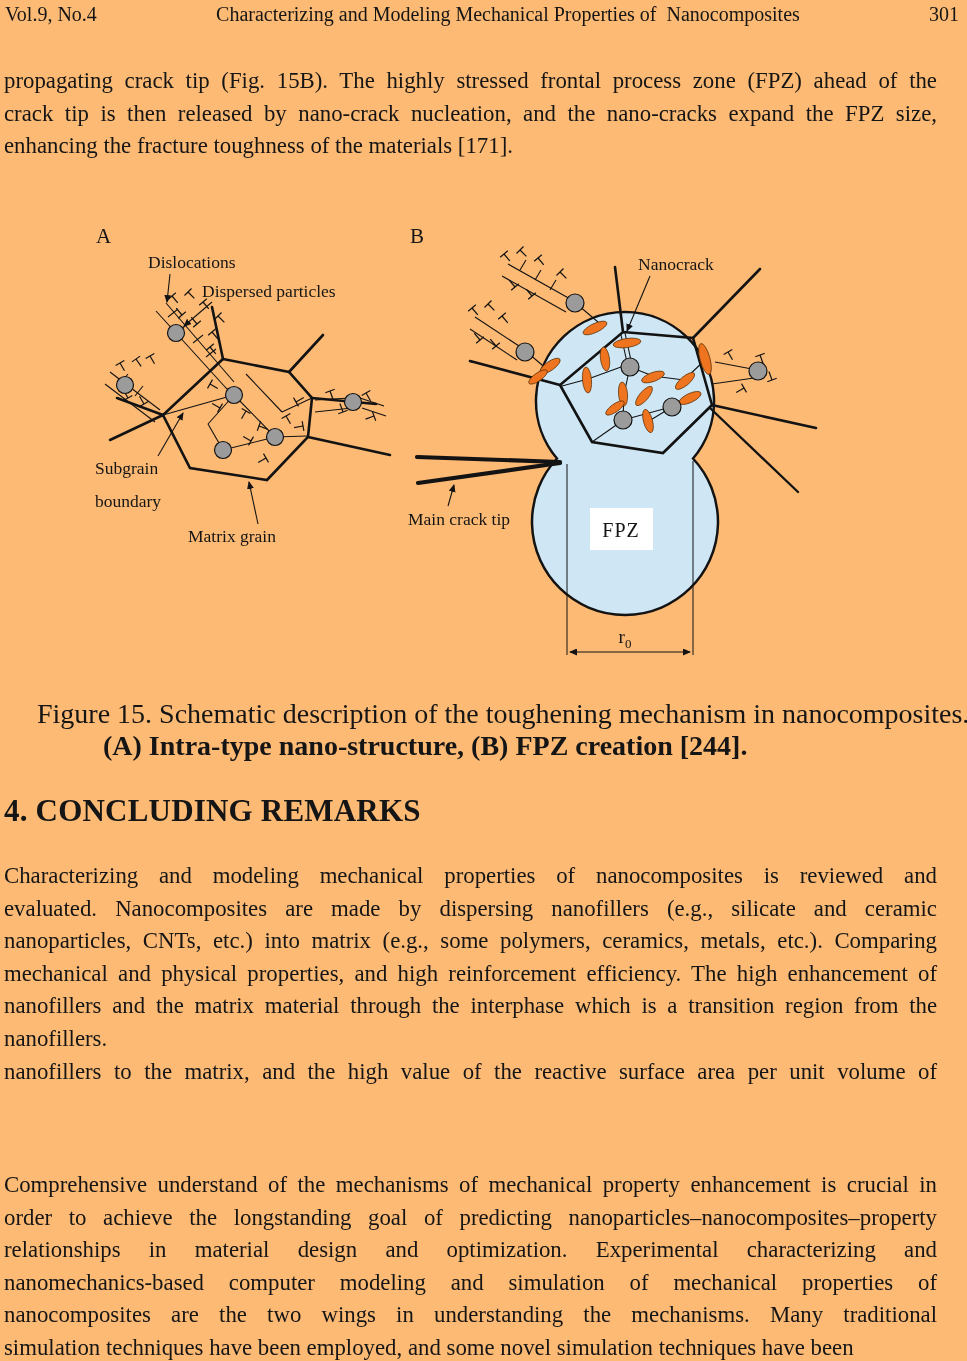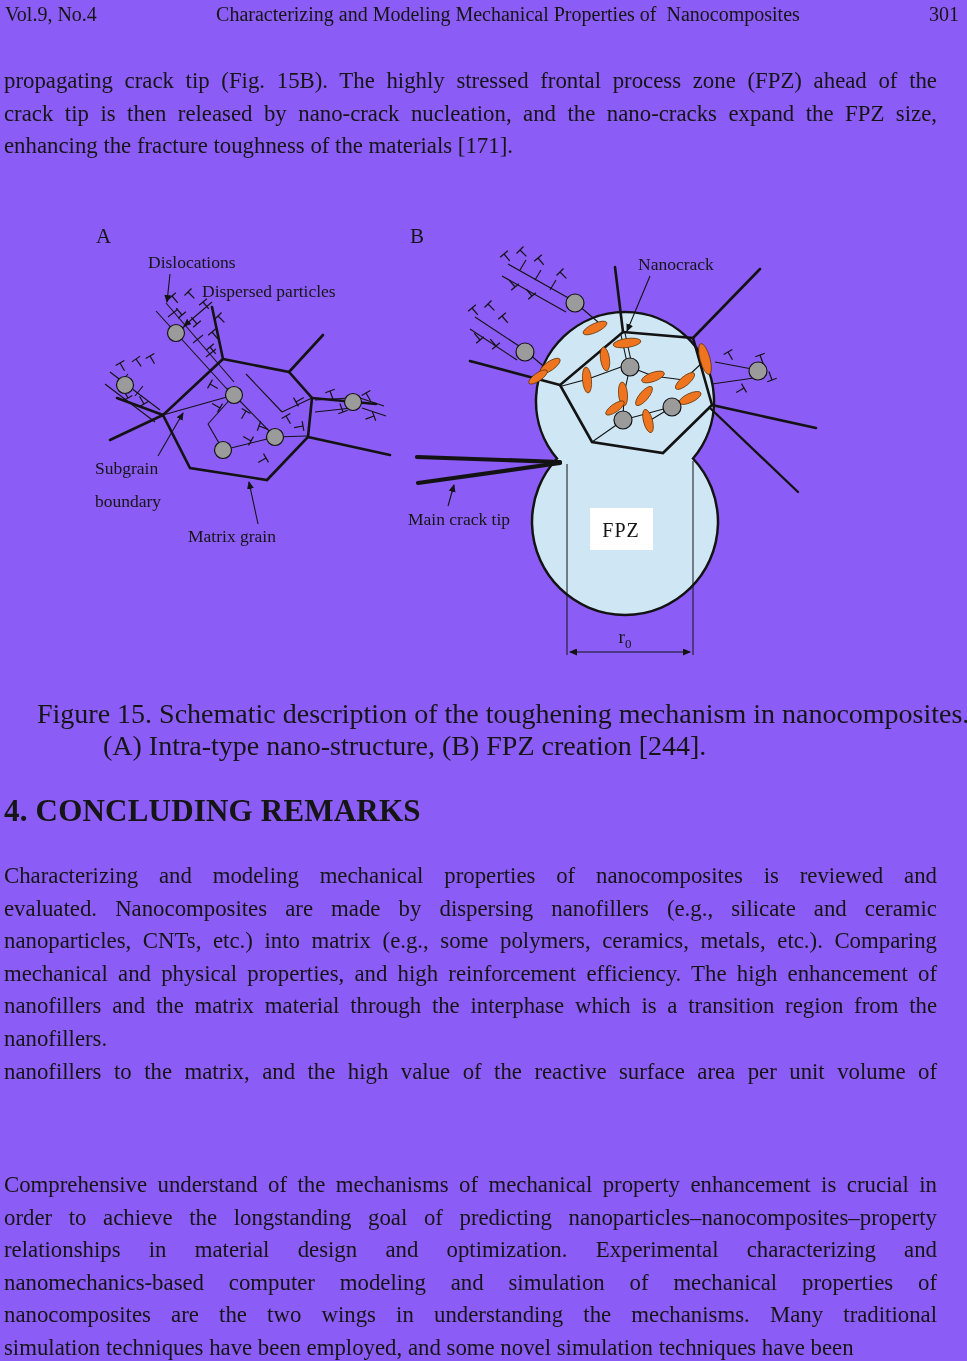--- a/index.html
+++ b/index.html
@@ -1,31 +1,31 @@
 <!DOCTYPE html>
 <html><head>
 <meta charset="utf-8">
 <style>
   html,body{margin:0;padding:0;background:#888;}
-  .page{position:relative;width:967px;height:1361px;background:#8b5cf6;
+  .page{position:relative;width:967px;height:1361px;background:#fdba74;
         font-family:"Liberation Serif",serif;color:#151515;overflow:hidden;margin:0 auto;}
   .hdr{position:absolute;top:2px;left:5px;right:8px;display:flex;align-items:flex-start;
        font-size:20px;line-height:24px;}
   .hdr-l{flex:0 0 auto;}
   .hdr-c{flex:1 1 auto;text-align:center;white-space:pre;}
   .hdr-r{flex:0 0 auto;margin-left:10px;}
   .para{position:absolute;left:4px;width:933px;font-size:22.8px;line-height:32.6px;font-family:Liberation Serif, serif;}
   #p1{top:65px;}
   #p2{top:860px;}
   #p3{top:1169px;}
   .jline{text-align:justify;text-align-last:justify;}
   .jline.last{text-align-last:left;}
   .cap{position:absolute;font-size:28px;line-height:30px;white-space:pre;}
   #cap1{top:699px;left:37px;}
-  #cap2{top:731px;left:103px;}
+  #cap2{top:731px;left:103px;font-weight:bold;}
   .heading{position:absolute;top:793px;left:4px;font-size:31px;font-weight:bold;letter-spacing:.2px;}
   #fig{position:absolute;top:212px;left:60px;}
   svg text{font-family:"Liberation Serif",serif;fill:#151515;}
 </style>
 </head>
 <body>
 
 <div class="page">
 
   <div class="hdr">

